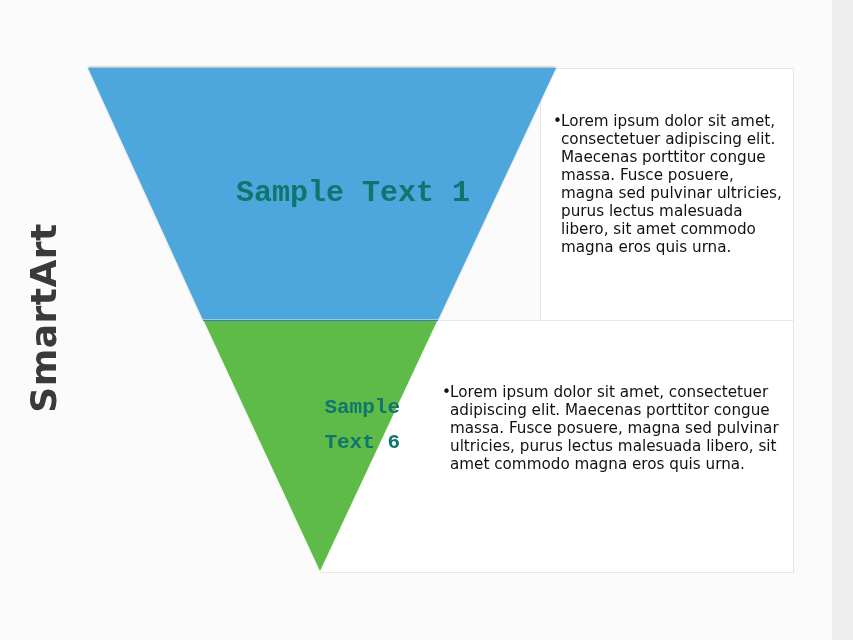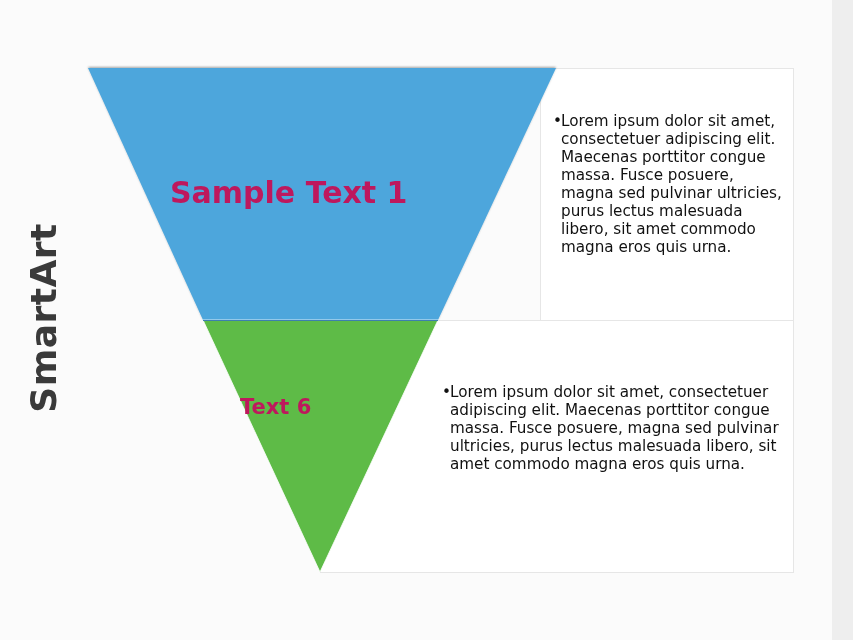--- a/index.html
+++ b/index.html
@@ -8,21 +8,21 @@
   .side-strip { position:absolute; left:832px; top:0; width:21px; height:640px; background:#eeeeee; }
   .vtitle { position:absolute; left:43px; top:318px; transform:translate(-50%,-50%) rotate(-90deg); white-space:nowrap; font-family:"DejaVu Sans", sans-serif; font-weight:bold; font-size:36px; color:#3a3a3a; letter-spacing:0.5px; }
   .box { position:absolute; background:#ffffff; border:1px solid #e6e6e6; box-sizing:border-box; }
   .box1 { left:540px; top:68px; width:254px; height:253px; }
   .box2 { left:320px; top:320px; width:474px; height:253px; }
   .desc { position:absolute; font-size:15.2px; line-height:18px; color:#111; }
   .desc .bul { position:absolute; left:-8px; }
   .desc1 { left:561px; top:112px; width:225px; }
   .desc2 { left:450px; top:383px; width:330px; }
   svg.funnel { position:absolute; left:0; top:0; }
-  .lbl { position:absolute; color:#be185d; font-weight:bold; text-align:left; }
+  .lbl { position:absolute; color:#0f766e; font-weight:bold; text-align:right;font-family:Liberation Mono, monospace; }
   .lbl1 { left:170px; top:174px; width:300px; font-size:30px; line-height:38px; }
   .lbl2 { left:240px; top:390px; width:160px; font-size:21px; line-height:35px; }
 </style>
 </head>
 <body>
 
 <div class="slide">
 
   <div class="vtitle">SmartArt</div>
 
@@ -35,20 +35,21 @@
         <feDropShadow dx="0" dy="-1" stdDeviation="1.2" flood-color="#000" flood-opacity="0.35"></feDropShadow>
       </filter>
     </defs>
     <polygon points="88,68 556,68 438,320 203,320" fill="#4EA6DC" filter="url(#sh)"></polygon>
     <polygon points="203,320 438,320 320,572" fill="#5EBB47" stroke="#ffffff" stroke-width="0.8"></polygon>
     <line x1="203" y1="320.5" x2="438" y2="320.5" stroke="#3d7fae" stroke-width="1"></line>
   </svg>
 
   <div class="lbl lbl1">Sample Text 1</div>
   <div class="lbl lbl2">
+    <div>Sample</div>
     <div>Text 6</div>
   </div>
 
   <div class="desc desc1">
     <span class="bul">•</span>
     <span>Lorem ipsum dolor sit amet, consectetuer adipiscing elit. Maecenas porttitor congue massa. Fusce posuere, magna sed pulvinar ultricies, purus lectus malesuada libero, sit amet commodo magna eros quis urna.</span>
   </div>
 
   <div class="desc desc2">
     <span class="bul">•</span>

